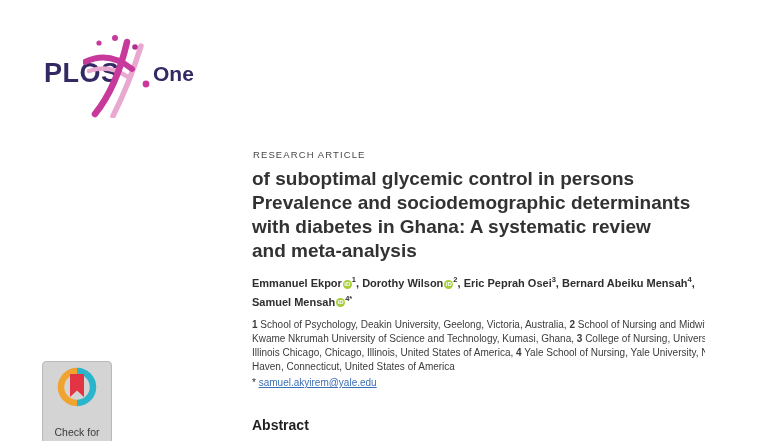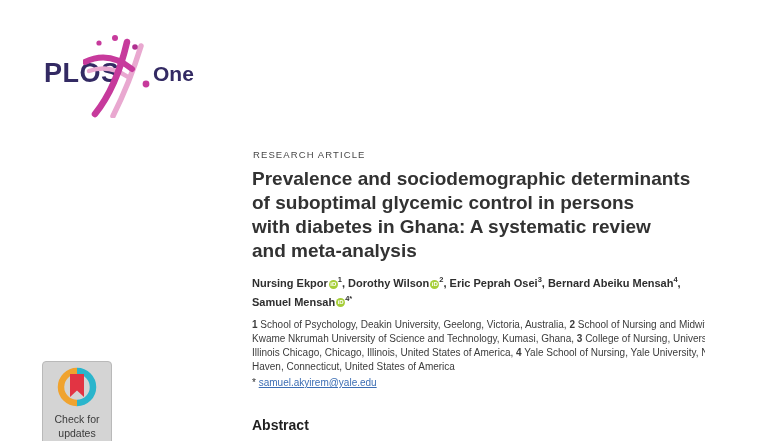--- a/index.html
+++ b/index.html
@@ -67,21 +67,21 @@
 
   
   .badge {
     position: absolute; left: 42px; top: 361px;
     width: 70px; height: 88px;
     background: #d4d4d4; border: 1px solid #b9b9b9; border-radius: 4px;
     text-align: center;
   }
   .badge-icon { margin-top: 5px; }
   .badge-text {
-    font-size: 10.5px; line-height: 12px; color: #3a3a3a; margin-top: 2px;
+    font-size: 10.5px; line-height: 12px; color: #3a3a3a; margin-top: 15px;
   }
 </style>
 </head>
 <body>
 
 <div class="page">
 
   <div>
     <span class="logo-plos">PLOS</span>
     <svg class="logo-fig" width="72" height="84" viewBox="0 0 72 84">
@@ -93,27 +93,27 @@
       <circle cx="32" cy="4" r="3" fill="#c73a9c"></circle>
       <circle cx="52" cy="13" r="2.8" fill="#b03090"></circle>
       <circle cx="63" cy="50" r="3.4" fill="#c73a9c"></circle>
     </svg>
     <span class="logo-one">One</span>
   </div>
 
   <div class="kicker">RESEARCH ARTICLE</div>
 
   <div class="title">
+      <div>of suboptimal glycemic control in persons</div>
       <div>Prevalence and sociodemographic determinants</div>
-      <div>of suboptimal glycemic control in persons</div>
       <div>with diabetes in Ghana: A systematic review</div>
       <div>and meta-analysis</div>
     </div>
 
-  <div class="authors"><span>Nursing Ekpor</span><span class="orcid">iD</span><sup>1</sup>, <span>Dorothy Wilson</span><span class="orcid">iD</span><sup>2</sup>, <span>Eric Peprah Osei</span><sup>3</sup>, <span>Bernard Abeiku Mensah</span><sup>4</sup>,<br><span>Samuel Mensah</span><span class="orcid">iD</span><sup>4*</sup></div>
+  <div class="authors"><span>Emmanuel Ekpor</span><span class="orcid">iD</span><sup>1</sup>, <span>Dorothy Wilson</span><span class="orcid">iD</span><sup>2</sup>, <span>Eric Peprah Osei</span><sup>3</sup>, <span>Bernard Abeiku Mensah</span><sup>4</sup>,<br><span>Samuel Mensah</span><span class="orcid">iD</span><sup>4*</sup></div>
 
   <div class="affiliations"><b>1</b> School of Psychology, Deakin University, Geelong, Victoria, Australia, <b>2</b> School of Nursing and Midwifery, Kwame Nkrumah University of Science and Technology, Kumasi, Ghana, <b>3</b> College of Nursing, University of Illinois Chicago, Chicago, Illinois, United States of America, <b>4</b> Yale School of Nursing, Yale University, New Haven, Connecticut, United States of America</div>
 
   <div class="corresponding">
     <span>*</span>
     <a href="#">samuel.akyirem@yale.edu</a>
   </div>
 
   <div class="abstract-heading">Abstract</div>
 

